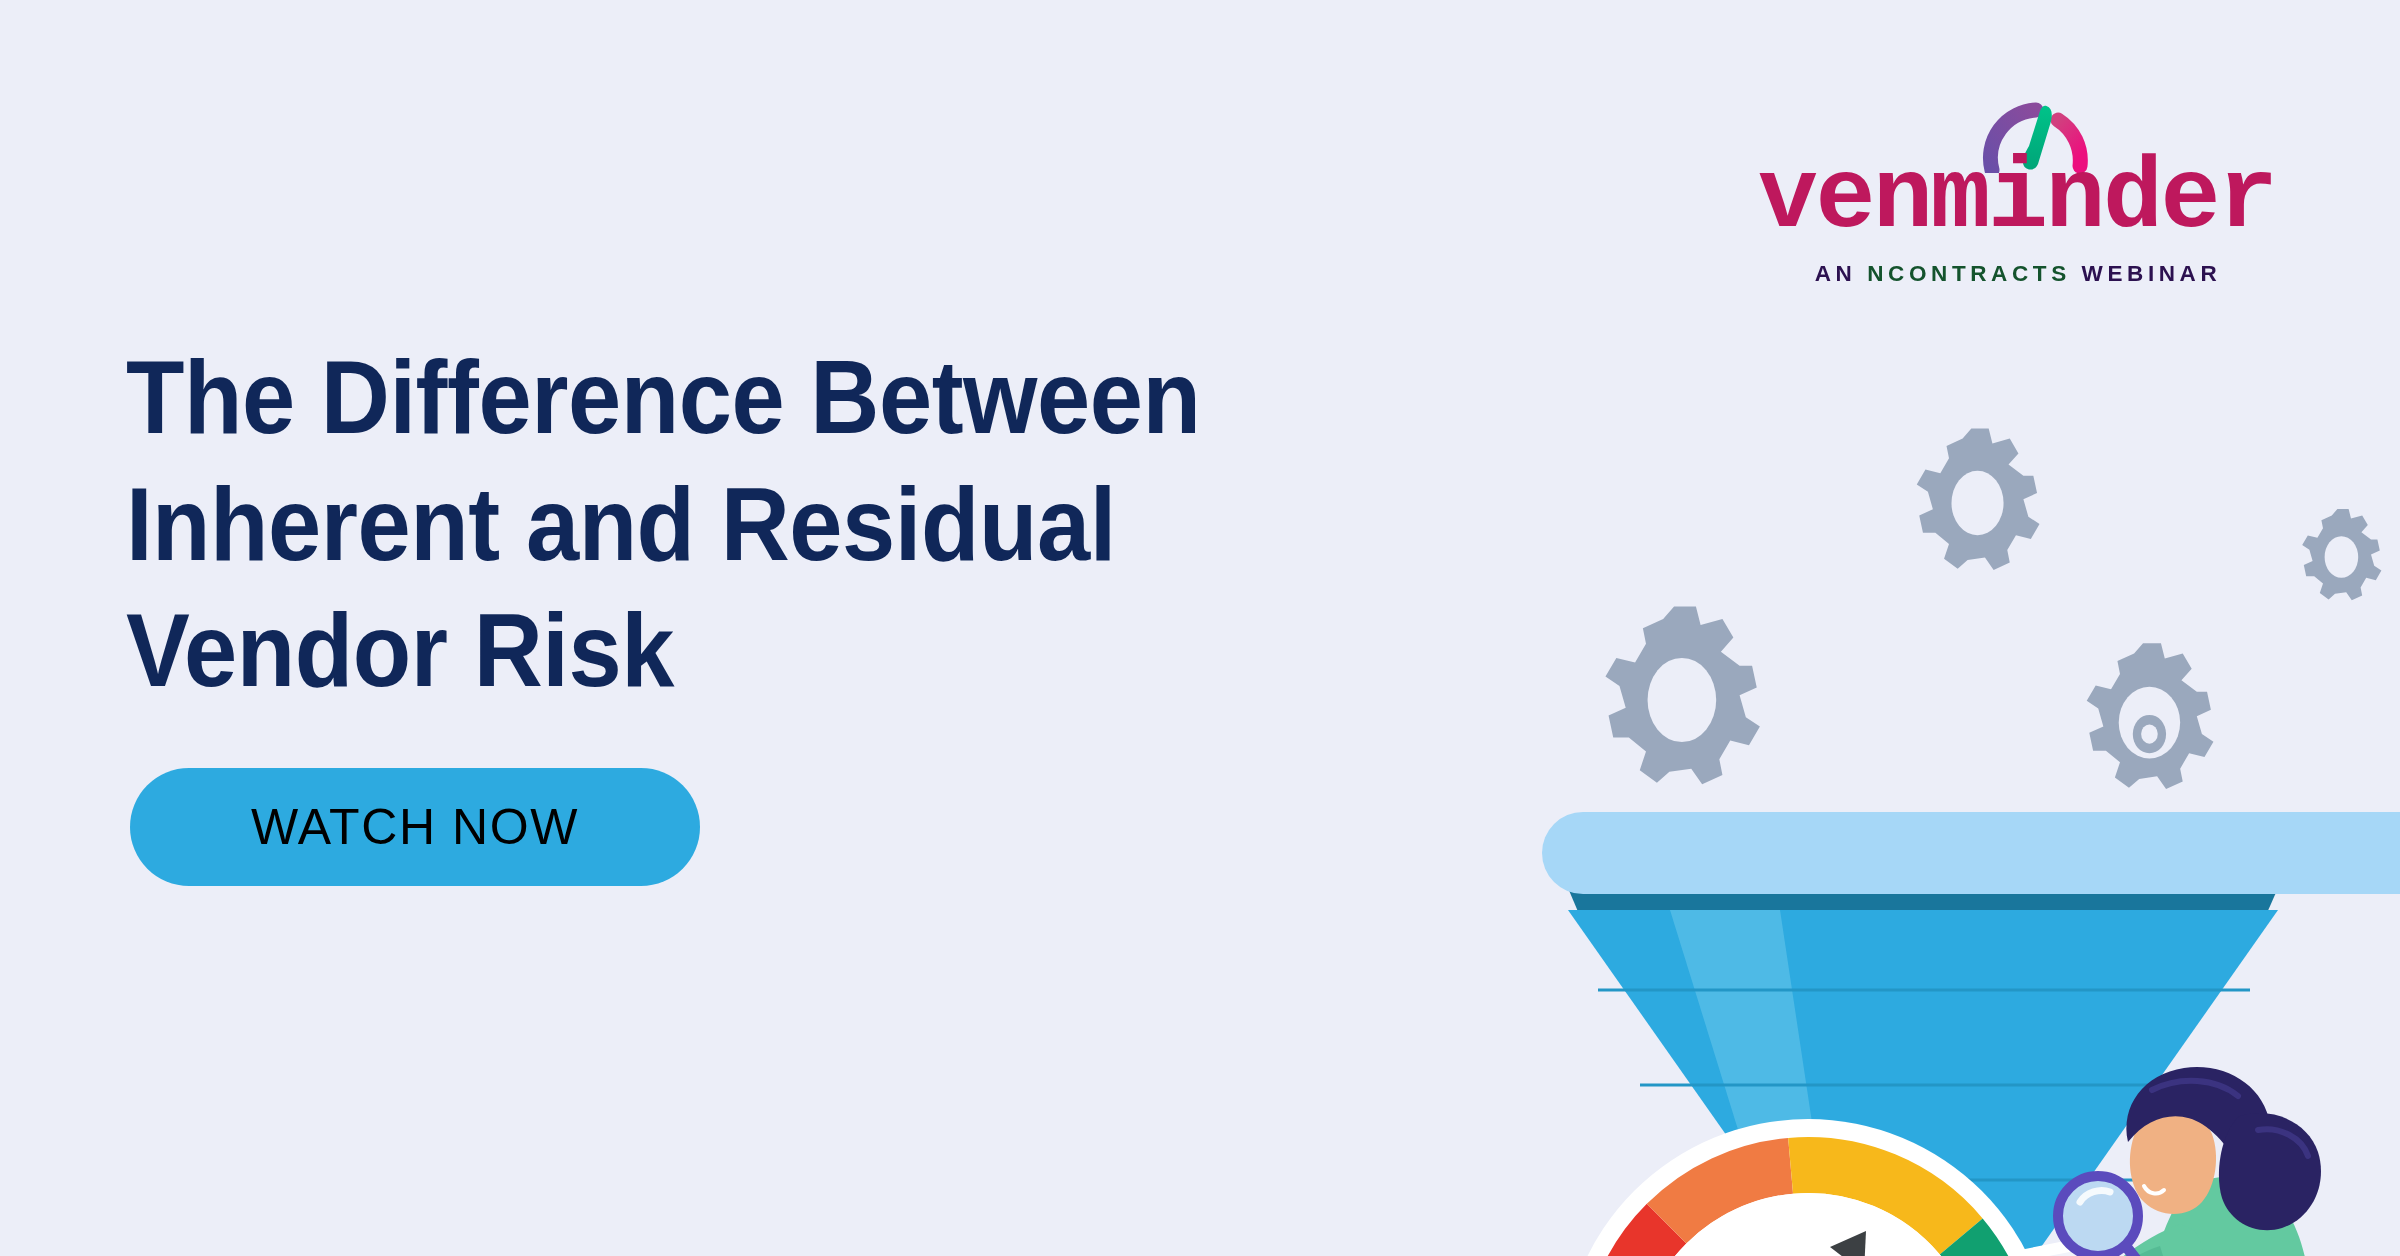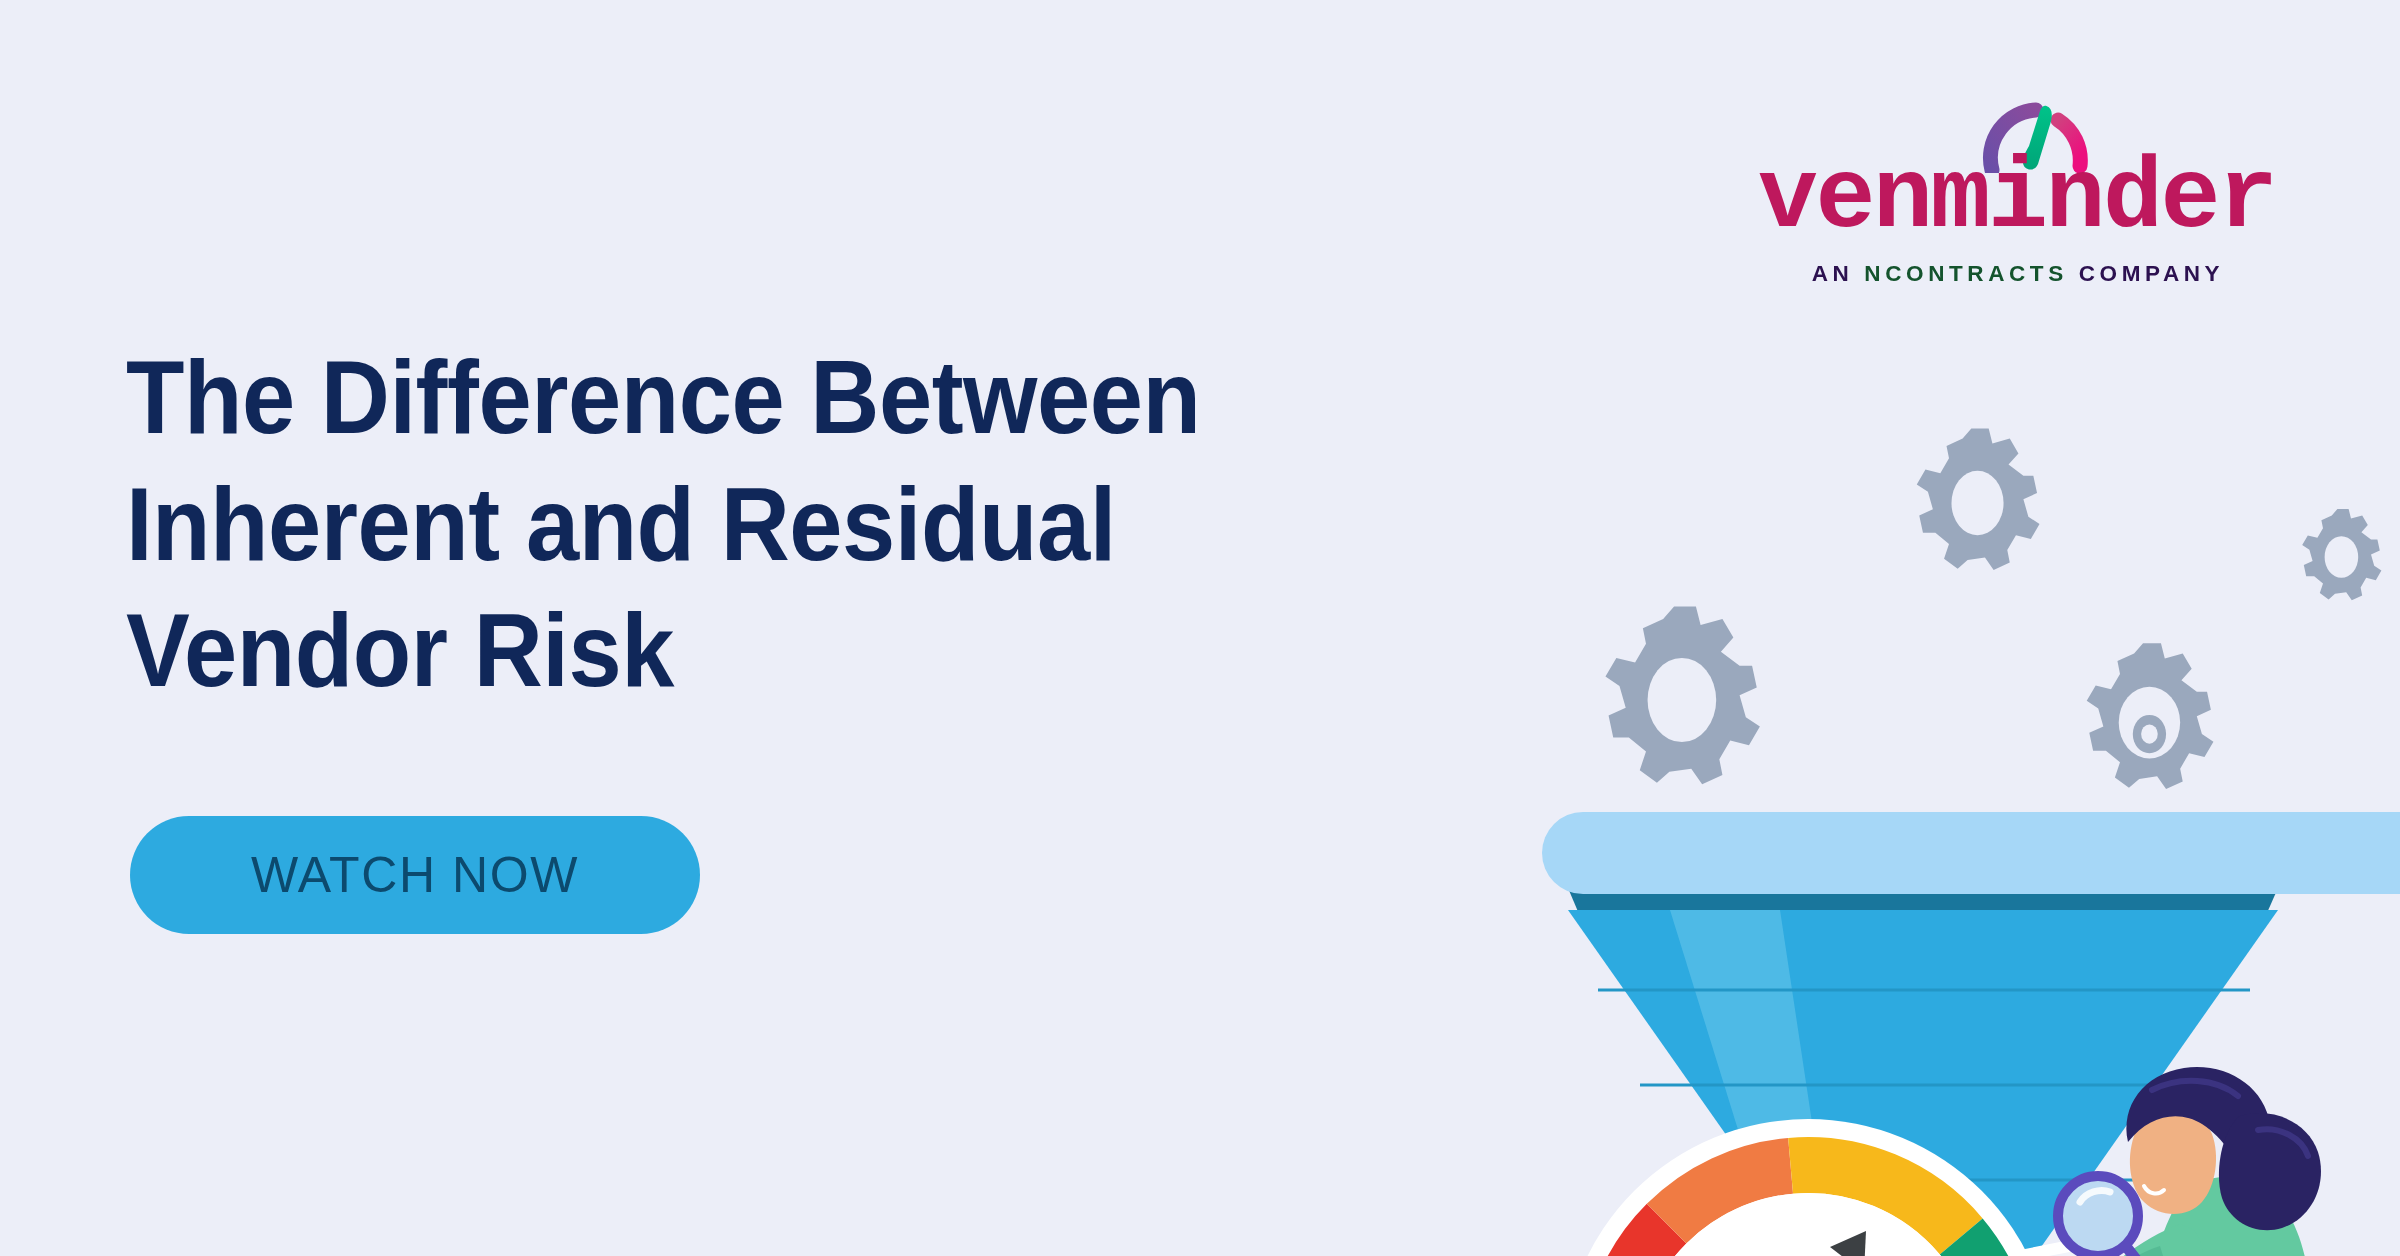--- a/index.html
+++ b/index.html
@@ -52,31 +52,30 @@
 
   #cta-button {
     position: absolute;
     left: 130px;
     top: 768px;
     width: 570px;
     height: 118px;
     background: #2daae0;
     border: none;
     border-radius: 59px;
-    color: #0c4a6e;
+    color: #000000;
     font-size: 50px;
     letter-spacing: 1.6px;
     font-family: "Liberation Sans", sans-serif;
     cursor: pointer;
     padding: 0;
     display: flex;
     align-items: center;
     justify-content: center;
     text-align: center;
-    margin-top: 48px;
   }
 
   
   #logo {
     position: absolute;
     left: 1758px;
     top: 98px;
     width: 520px;
     height: 200px;
   }
@@ -161,21 +160,21 @@
 
         <path d="M 78 22 A 48 48 0 0 1 100 68" fill="none" stroke="url(#arcRightGrad)" stroke-width="15" stroke-linecap="round"></path>
 
         <path d="M 66.5 8 C 72 10 73 16 70.5 25 L 58 66 C 55 74 44 73 43 65 C 42.4 60 45 55 49 48 L 60 13 C 61.5 9 64 7 66.5 8 Z" fill="url(#leafGrad)"></path>
       </svg>
     </div>
 
     <div id="logo-wordmark">venminder</div>
 
     <div id="logo-tagline">
-      <span>AN </span><span class="brand-accent">NCONTRACTS</span><span> COMPANY</span>
+      <span>AN </span><span class="brand-accent">NCONTRACTS</span><span> WEBINAR</span>
     </div>
   </div>
 
   <div id="illustration">
     <svg viewBox="0 0 920 926" xmlns="http://www.w3.org/2000/svg">
       <defs>
 
         <g id="gear10">
           <path d="M 0,-100
                    L 14,-99 L 22,-86 L 40,-92 L 50,-86 L 49,-70 L 66,-66 L 79,-61 L 74,-45

